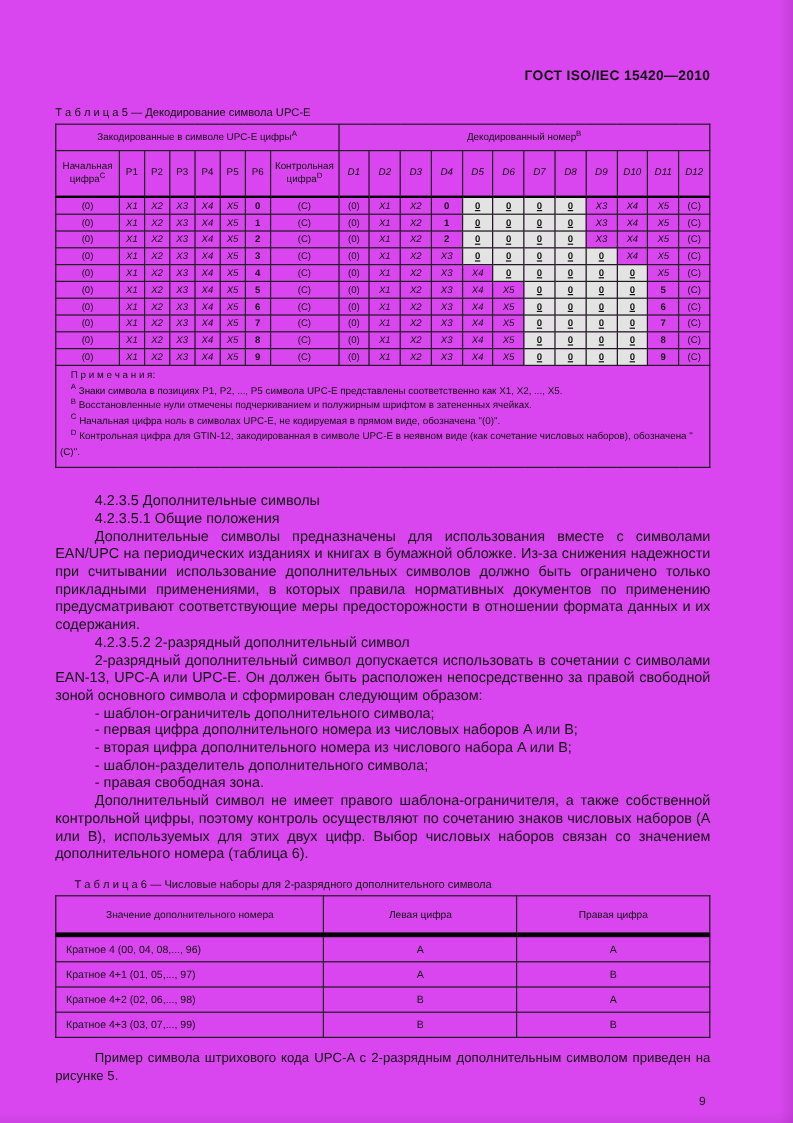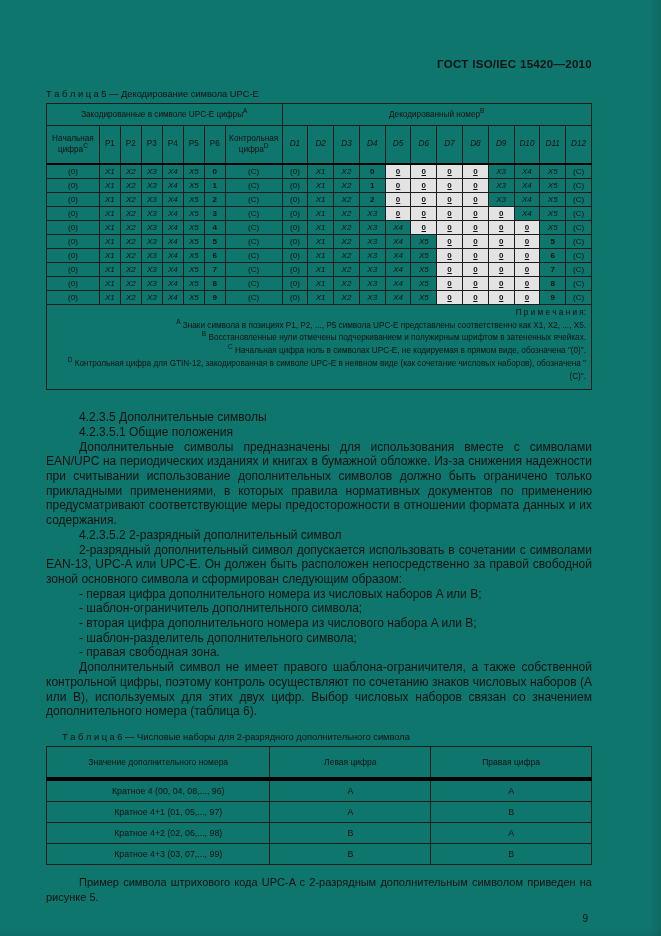--- a/index.html
+++ b/index.html
@@ -1,19 +1,19 @@
 <!DOCTYPE html>
 <html><head>
 <meta charset="utf-8">
 <style>
   html,body { margin:0; padding:0; background:#ffffff; }
   body { width:661px; height:936px; font-family:"Liberation Sans", sans-serif; color:#111; }
   .page {
     position:relative; width:661px; height:936px; box-sizing:border-box;
-    padding:58px 69px 0 46px; background:#0f766e; overflow:hidden;
+    padding:58px 69px 0 46px; background:#d946ef; overflow:hidden;
   }
   .page::after{
     content:""; position:absolute; top:0; right:0; width:12px; height:100%;
     background:linear-gradient(to right, rgba(0,0,0,0), rgba(0,0,0,0.10)); pointer-events:none;
   }
   .page::before{
     content:""; position:absolute; left:0; bottom:0; width:100%; height:10px;
     background:linear-gradient(to bottom, rgba(0,0,0,0), rgba(0,0,0,0.06)); pointer-events:none;
   }
   .doc-header { text-align:right; font-weight:bold; font-size:11.5px; letter-spacing:0.3px; }
@@ -29,30 +29,30 @@
   .t5 th.group { height:21px; font-size:8.2px; }
   .t5 th.colh  { height:35px; font-size:8.2px; line-height:1.25; padding:1px; }
   .t5 thead tr:last-child th { border-bottom:2px solid #000; }
   .t5 tbody.data td { height:13px; }
   .i { font-style:italic; }
   .b { font-weight:bold; }
   .rz { font-weight:bold; text-decoration:underline; background:#e3e3e3; }
   sup { font-size:6.5px; line-height:0; }
 
   td.notes { text-align:left; font-size:8.2px; line-height:1.55; padding:2px 5px 6px 3px; }
-  .notes-title, .note-line { text-indent:9px;text-align:right; }
+  .notes-title, .note-line { text-indent:9px; }
 
   .bodytext { margin-top:20px; font-size:12px; line-height:14.7px; text-align:justify; }
   .bodytext p { margin:0; text-indent:33px; }
   .list-item { padding-left:33px; text-align:left; }
 
   .t6 { font-size:8.8px; border:1.5px solid #000; }
   .t6 th { height:30px; font-size:8.5px; border-bottom:4px solid #000000; }
   .t6 td { height:20px; }
-  .t6 td.left { text-align:center; padding-left:20px; }
+  .t6 td.left { text-align:left; padding-left:8px; }
 
   .example-para { margin:10px 0 0 0; font-size:11px; line-height:14.7px; text-align:justify; text-indent:33px; }
   .page-number { text-align:right; font-size:10px; margin-top:9px; padding-right:4px; }
 </style>
 </head>
 <body>
 
 <div class="page">
 
   <div class="doc-header">ГОСТ  ISO/IEC 15420—2010</div>
@@ -344,22 +344,22 @@
       </tbody>
     </table>
 
   <div class="bodytext">
     <p>4.2.3.5  Дополнительные символы</p>
     <p>4.2.3.5.1  Общие положения</p>
     <p>Дополнительные символы предназначены для использования вместе с символами EAN/UPC на периодических изданиях и книгах в бумажной обложке. Из-за снижения надежности при считывании использование дополнительных символов должно быть ограничено только прикладными применениями, в которых правила нормативных документов по применению предусматривают соответствующие меры предосторожности в отношении формата данных и их содержания.</p>
     <p>4.2.3.5.2  2-разрядный дополнительный символ</p>
     <p>2-разрядный дополнительный символ допускается использовать в сочетании с символами EAN-13, UPC-A или UPC-E. Он должен быть расположен непосредственно за правой свободной зоной основного символа и сформирован следующим образом:</p>
     <div>
+        <div class="list-item">- шаблон-ограничитель дополнительного символа;</div>
         <div class="list-item">- первая цифра дополнительного номера из числовых наборов A или B;</div>
-        <div class="list-item">- шаблон-ограничитель дополнительного символа;</div>
         <div class="list-item">- вторая цифра дополнительного номера из числового набора A или B;</div>
         <div class="list-item">- шаблон-разделитель дополнительного символа;</div>
         <div class="list-item">- правая свободная зона.</div>
       </div>
     <p>Дополнительный символ не имеет правого шаблона-ограничителя, а также собственной контрольной цифры, поэтому контроль осуществляют по сочетанию знаков числовых наборов (A или B), используемых для этих двух цифр. Выбор числовых наборов связан со значением дополнительного номера (таблица 6).</p>
   </div>
 
   <div class="tbl-caption" id="cap6">Т а б л и ц а   6 — Числовые наборы для 2-разрядного дополнительного символа</div>
   <table class="t6">
       <colgroup>

